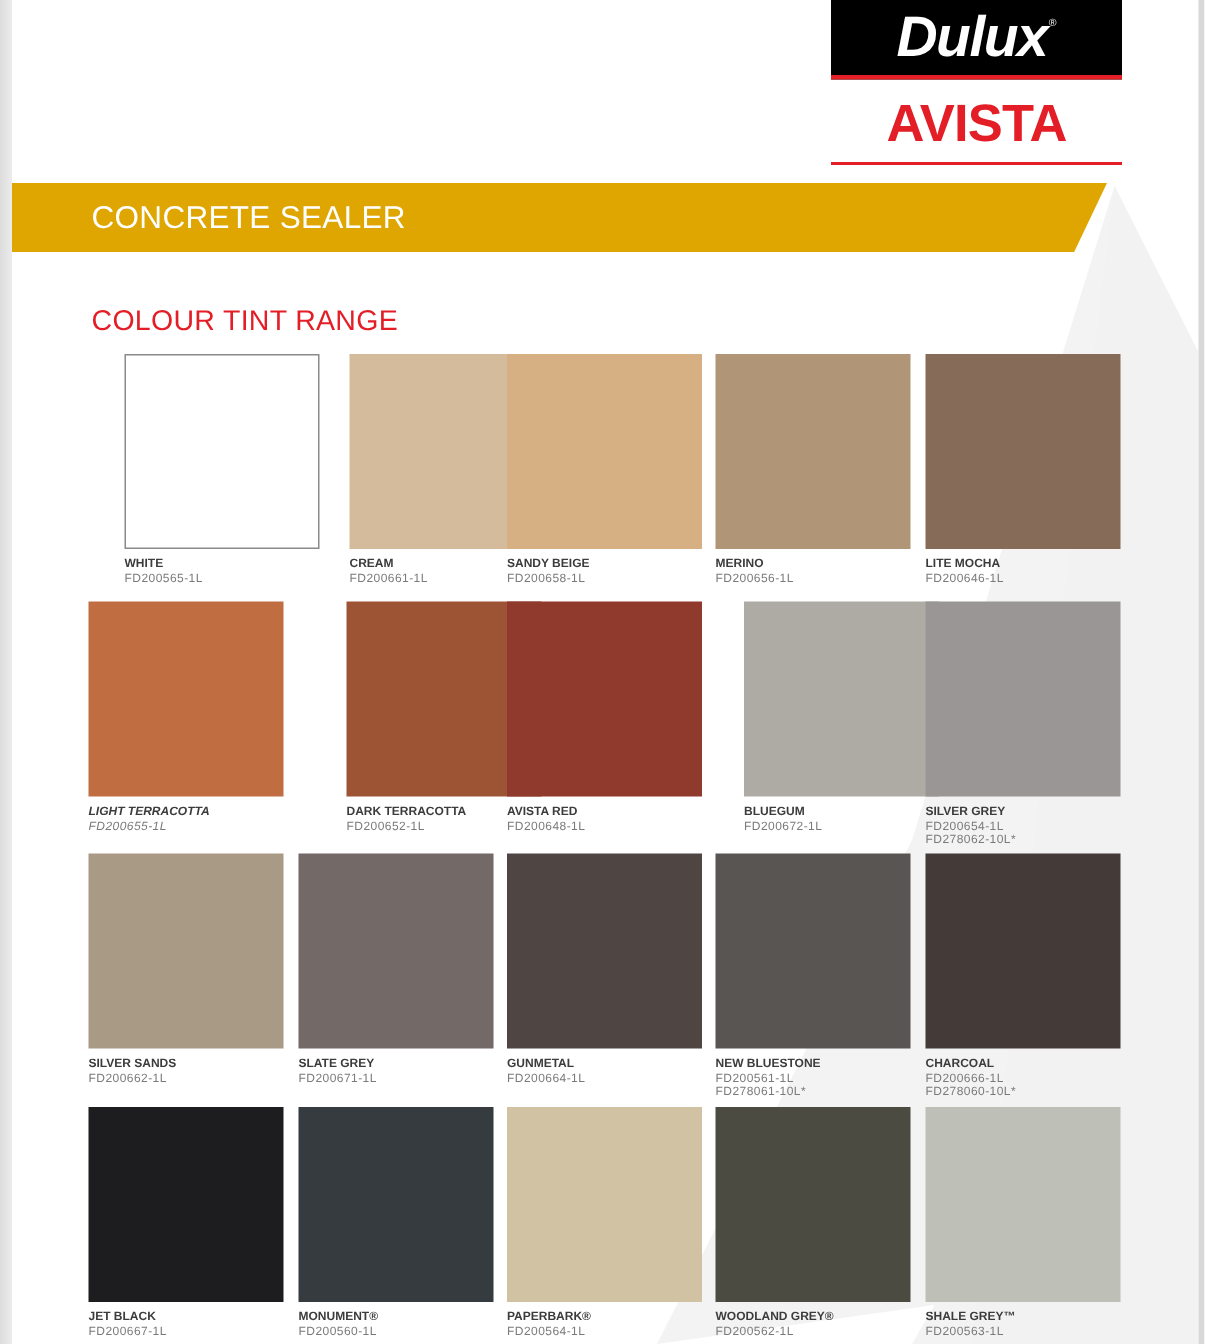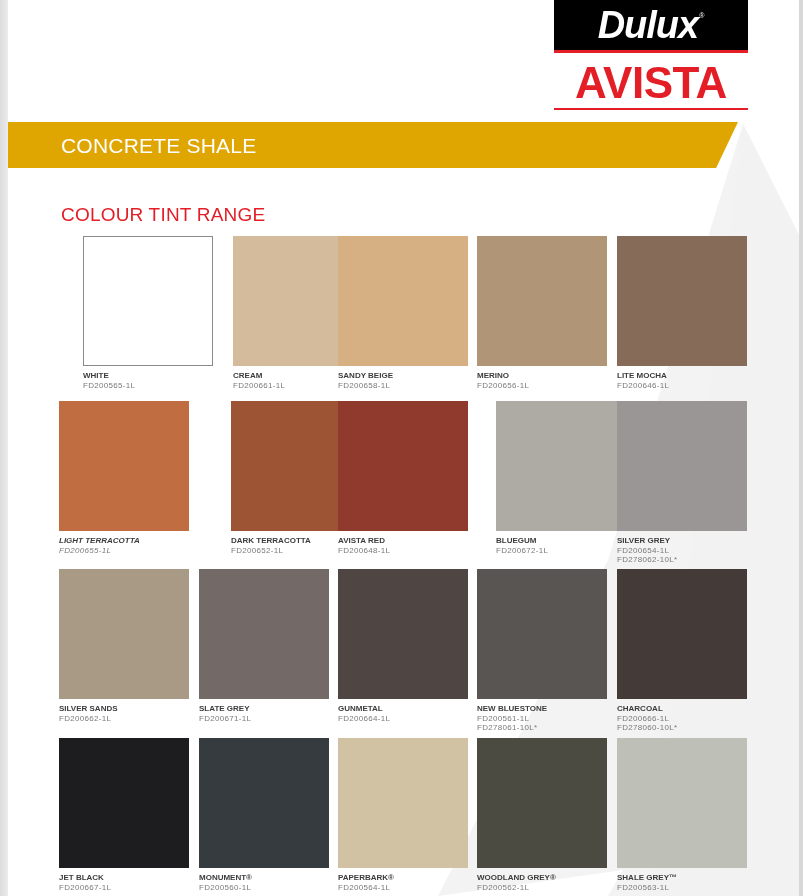--- a/index.html
+++ b/index.html
@@ -38,21 +38,21 @@
     }
     .logo-dulux sup {
       font-size: 7px; color: #ffffff; position: relative; top: -10px; margin-left: 1px;
     }
     .logo-avista {
       position: absolute; left: 546px; top: 58px; width: 194px; height: 50px;
       border-bottom: 2px solid #e31e26;
       display: flex; align-items: center; justify-content: center;
     }
     .logo-avista span {
-      color: #e31e26; font-weight: bold; font-size: 44px; letter-spacing: -0.5px;
+      color: #e31e26; font-weight: bold; font-size: 35px; letter-spacing: -0.5px;
       font-family: "Liberation Sans", sans-serif;
     }
     .banner {
       position: absolute; left: 0; top: 122px; width: 730px; height: 46px;
       background: #dfa500;
       clip-path: polygon(0 0, 100% 0, 97% 100%, 0 100%);
     }
     .banner-title {
       position: absolute; left: 53px; top: 12px;
       color: #ffffff; font-size: 21px; letter-spacing: 0.2px;
@@ -93,21 +93,21 @@
 
   <div class="logo-dulux">
     <span>Dulux</span>
     <sup>®</sup>
   </div>
   <div class="logo-avista">
     <span>AVISTA</span>
   </div>
 
   <div class="banner">
-    <div class="banner-title">CONCRETE SHALE</div>
+    <div class="banner-title">CONCRETE SEALER</div>
   </div>
 
   <div class="section-title">COLOUR TINT RANGE</div>
 
   <div class="grid" id="swatch-grid">
       <div class="swatch-card" style="left: 0px; top: 0px; padding-left: 24px;">
         <div class="swatch bordered" title="WHITE" style="background: rgb(255, 255, 255);"></div>
         <div class="swatch-name">WHITE</div>
         <div class="swatch-code">FD200565-1L</div>
       </div>

